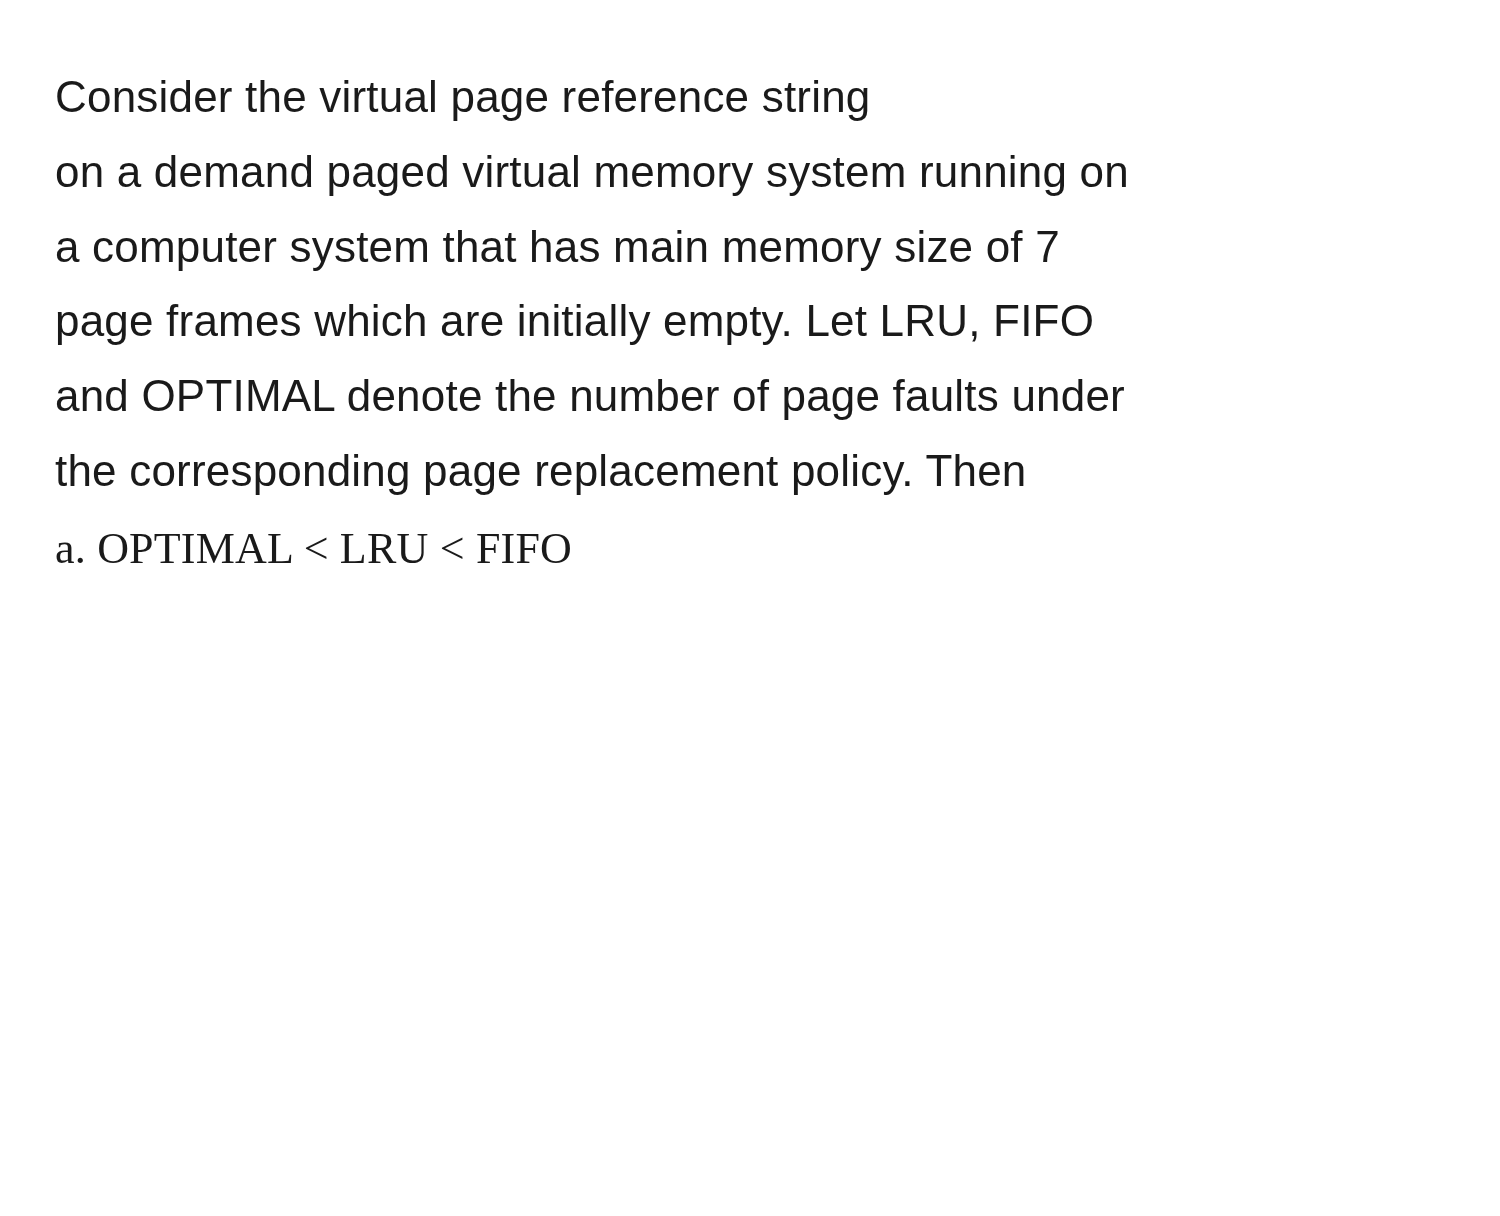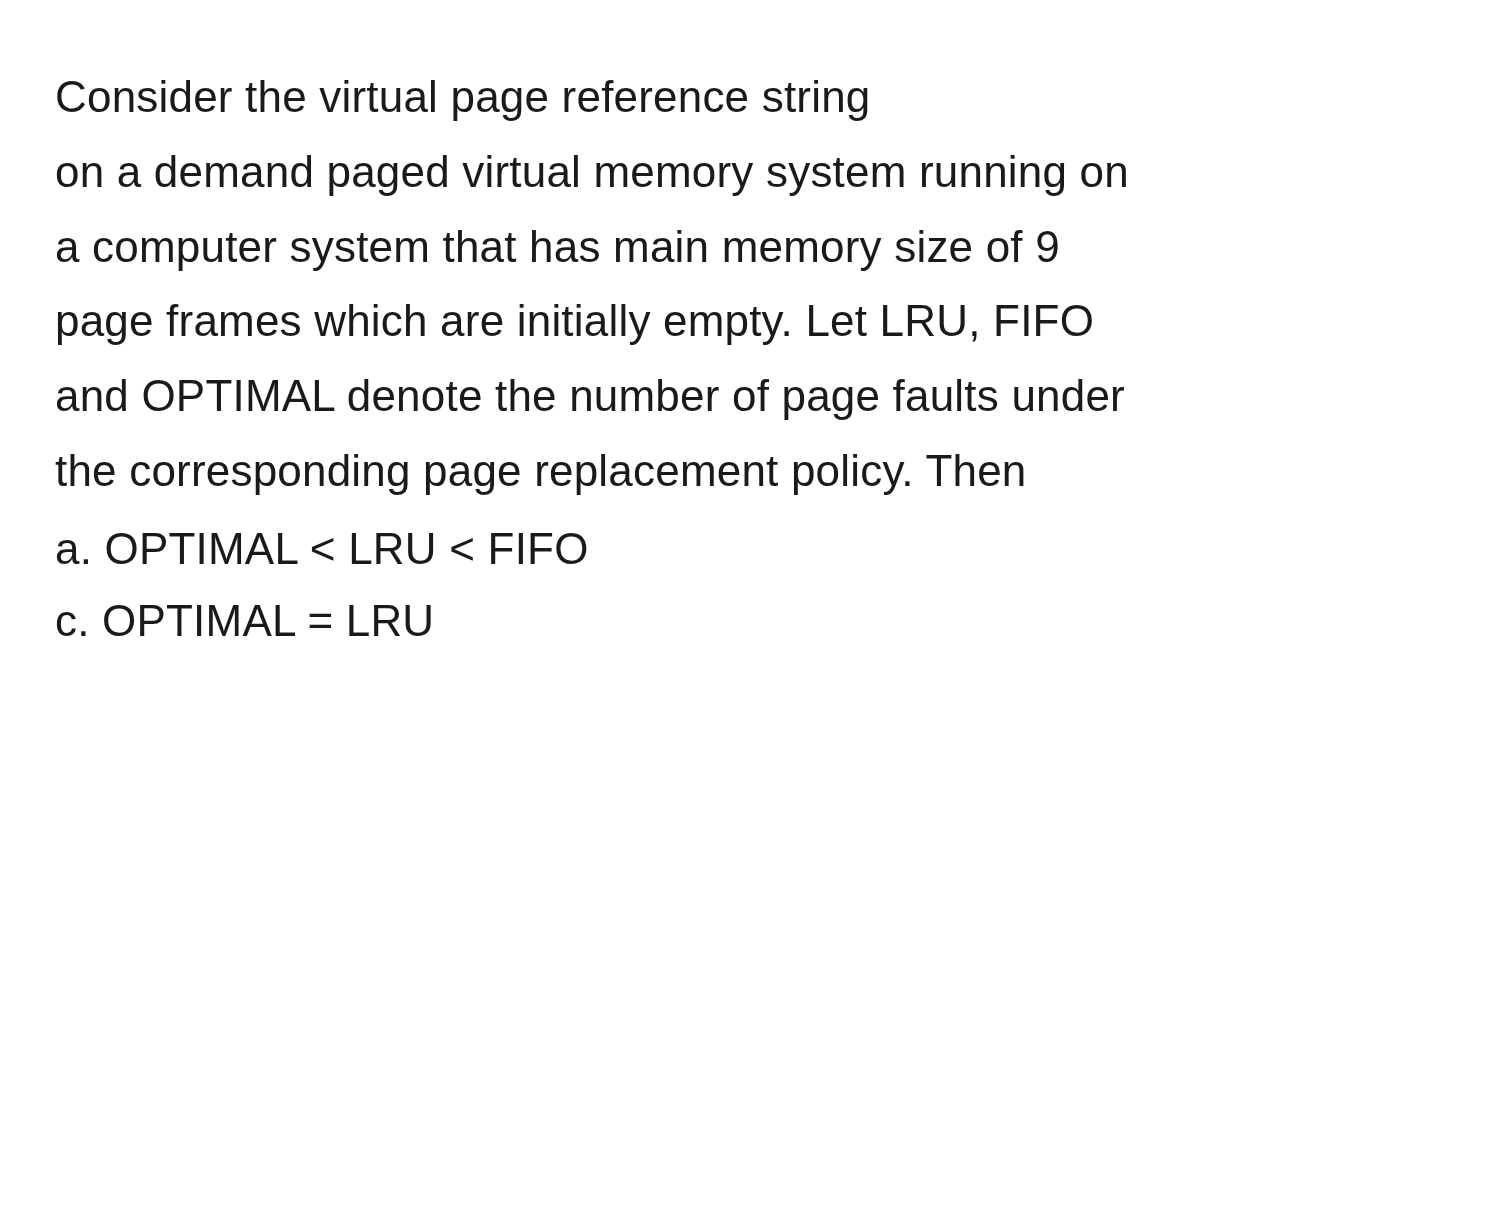--- a/index.html
+++ b/index.html
@@ -26,33 +26,30 @@
   }
   .options {
     margin-top: 4px;
   }
   .options p {
     margin: 0;
     font-size: 44px;
     line-height: 1.65;
     font-weight: 400;
     letter-spacing: 0.2px;
+    font-family: Liberation Serif, serif;
   }
 </style>
 </head>
 <body>
 
 <div class="page">
   <div class="question-block">
     <p>Consider the virtual page reference string</p>
-    <p>on a demand paged virtual memory system running on a computer system that has main memory size of 9 page frames which are initially empty. Let LRU, FIFO and OPTIMAL denote the number of page faults under the corresponding page replacement policy. Then</p>
+    <p>on a demand paged virtual memory system running on a computer system that has main memory size of 7 page frames which are initially empty. Let LRU, FIFO and OPTIMAL denote the number of page faults under the corresponding page replacement policy. Then</p>
   </div>
   <div class="options">
     <p>
       <span>a. </span>
       <span>OPTIMAL &lt; LRU &lt; FIFO</span>
     </p>
-    <p>
-      <span>c. </span>
-      <span>OPTIMAL = LRU</span>
-    </p>
   </div>
 </div>
 
 </body></html>

